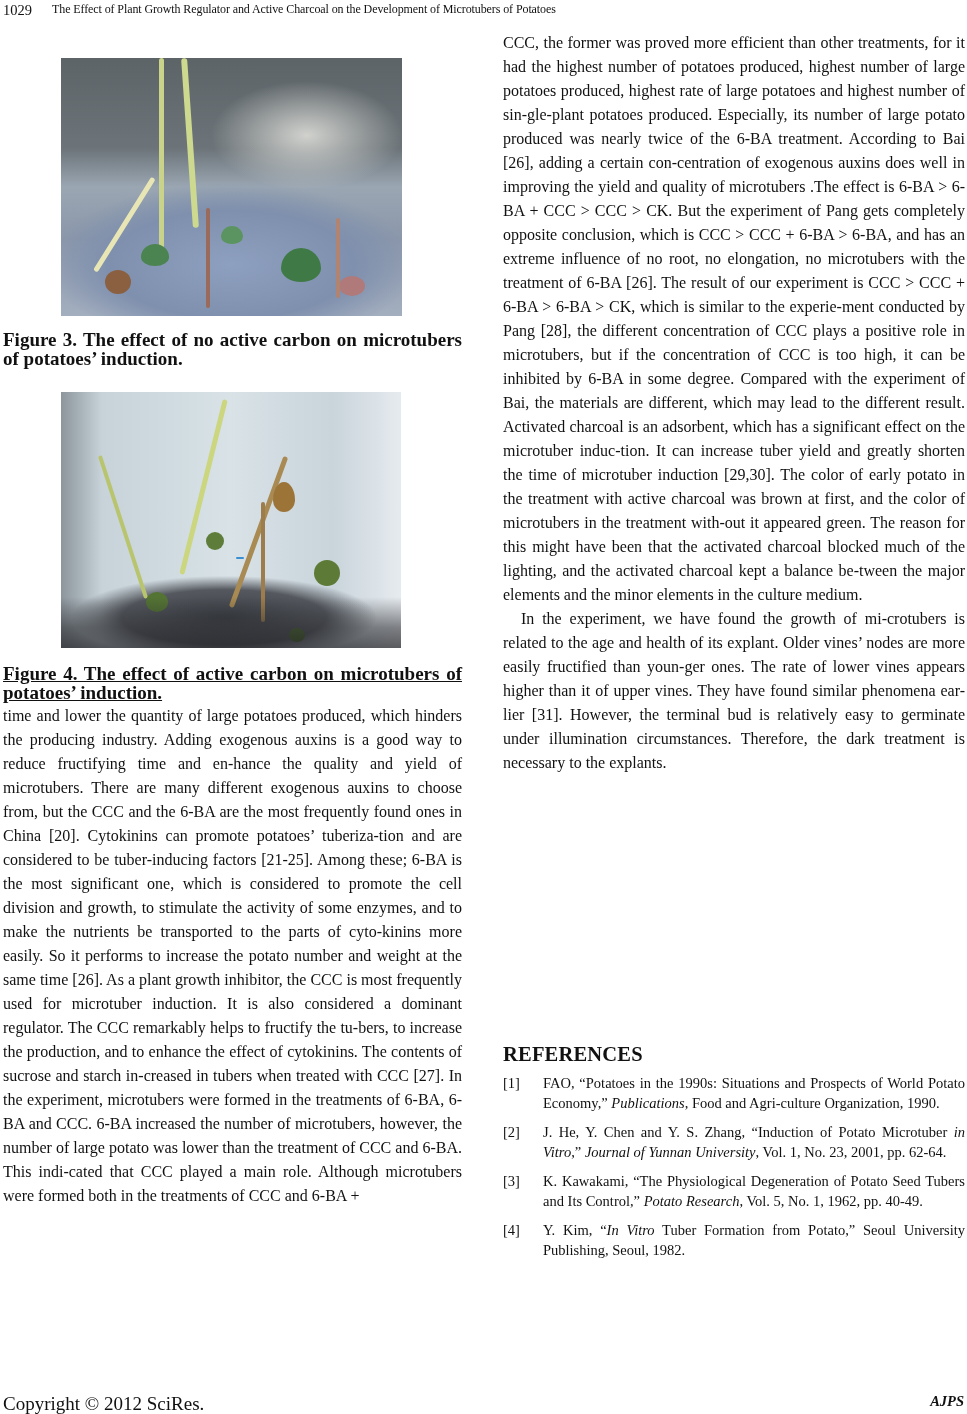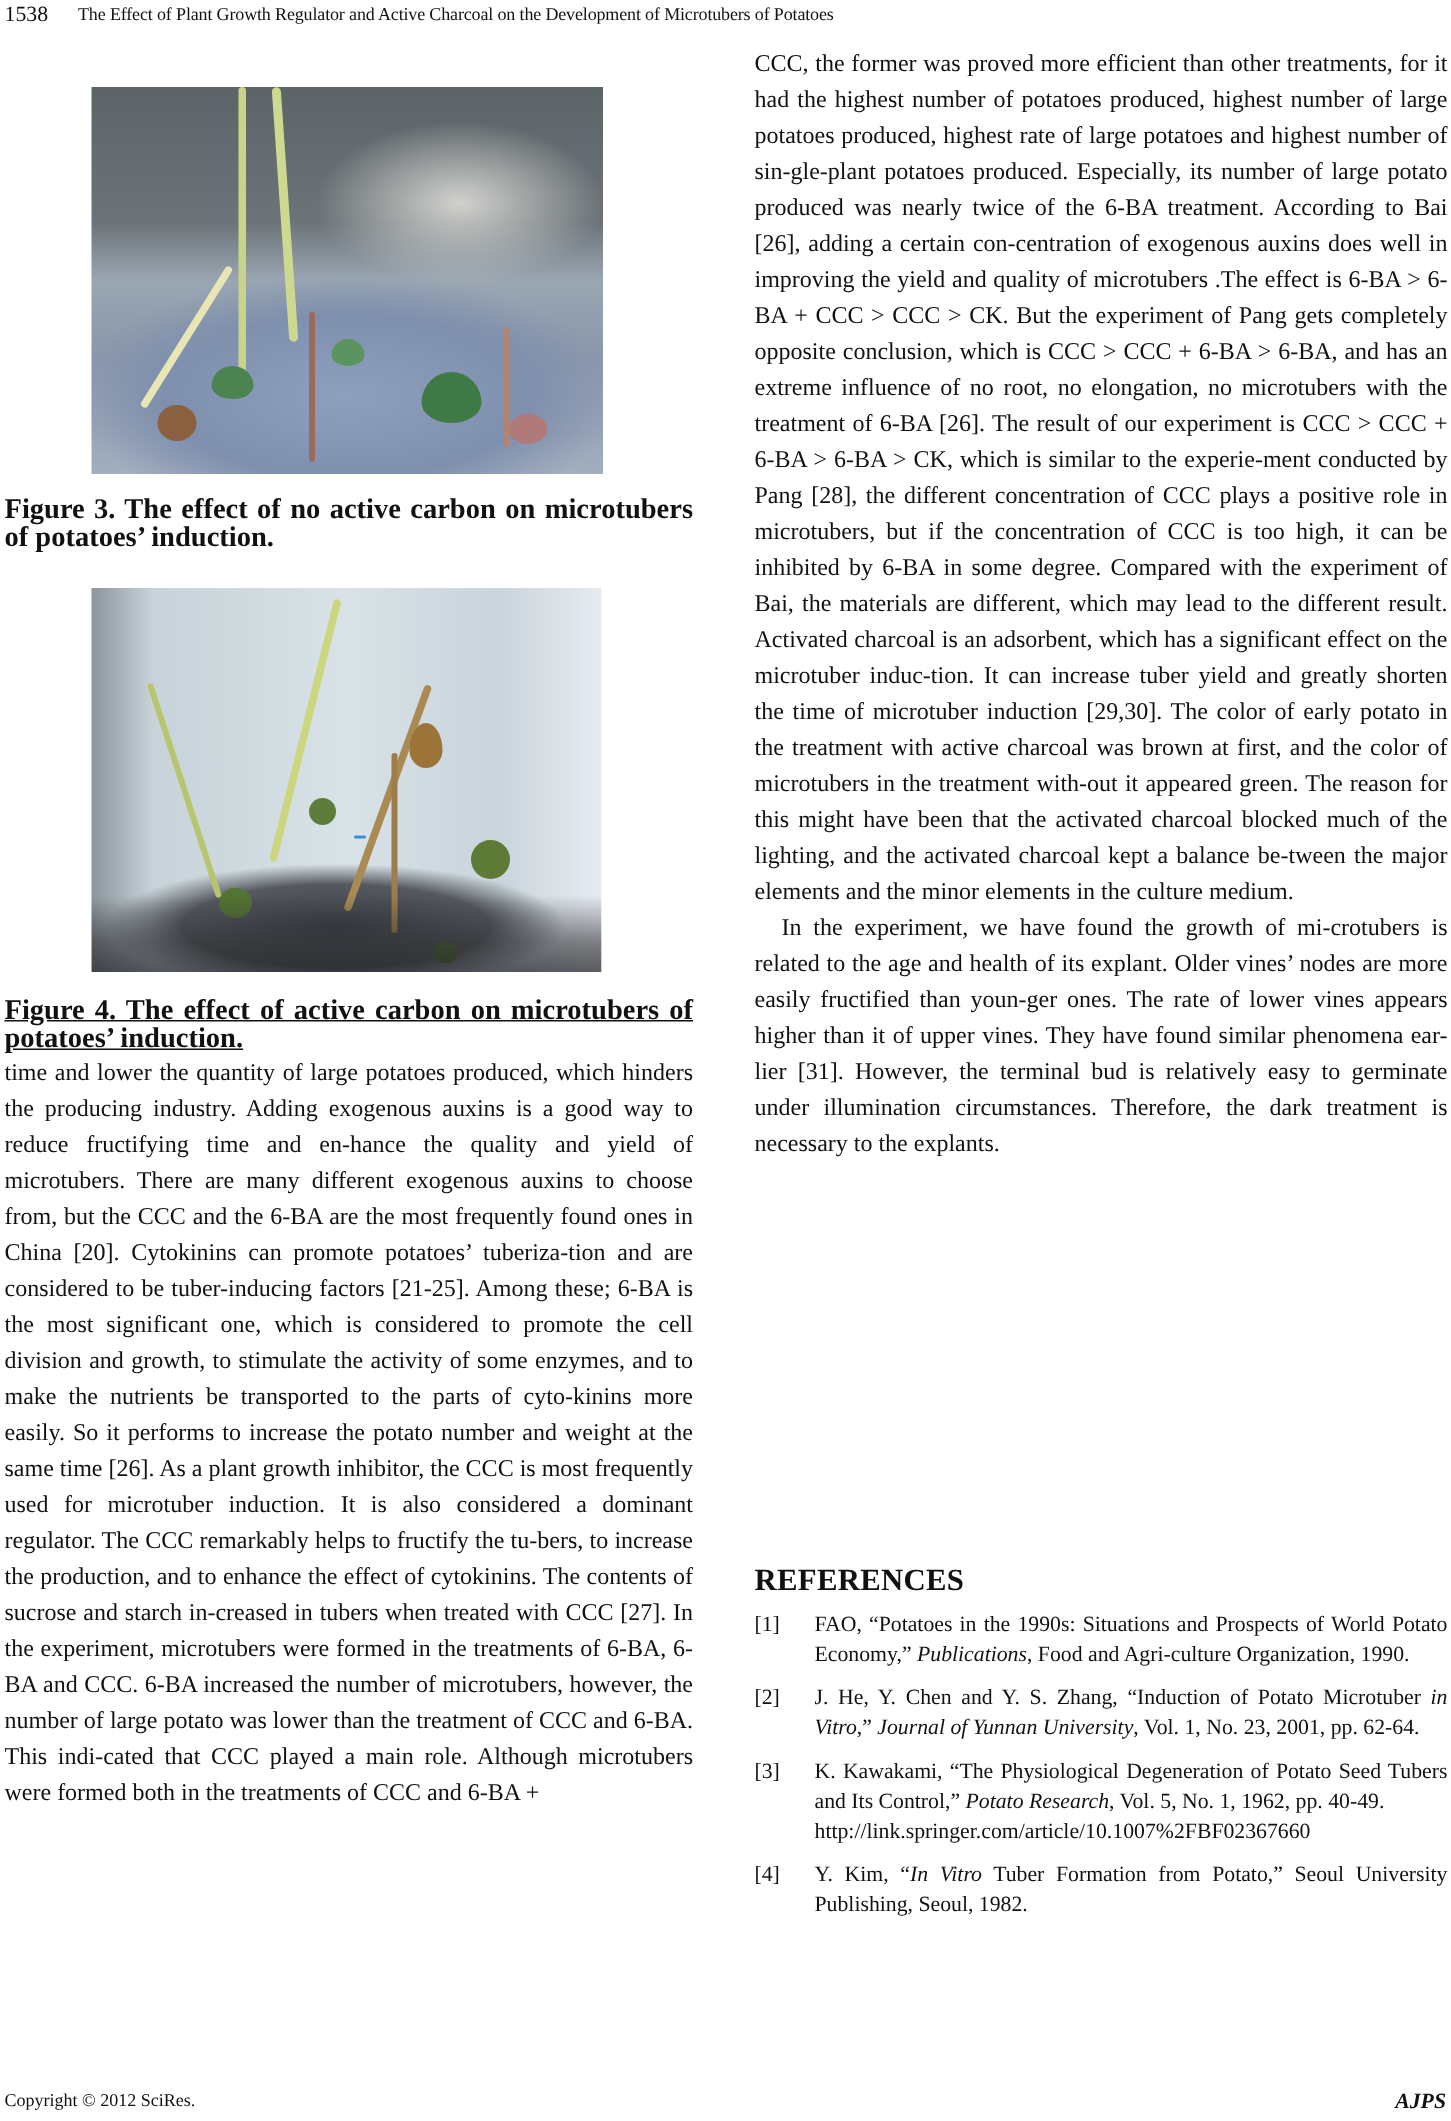--- a/index.html
+++ b/index.html
@@ -36,32 +36,32 @@
     .right-col { left: 503px; top: 31px; width: 462px; }
     .indent { text-indent: 18px; }
 
     .refs-heading { left: 503px; top: 1043px; width: 462px; font-weight: bold; font-size: 20.5px; letter-spacing: 0.2px; }
     .refs { left: 503px; top: 1073px; width: 462px; }
     .ref { position: relative; font-size: 14.5px; line-height: 20px; padding-left: 40px; text-align: justify; margin-bottom: 9px; }
     .ref-num { position: absolute; left: 0; top: 0; }
     .ref-url { display: block; text-align: left; }
     .ref i { font-style: italic; }
 
-    .footer-left { left: 3px; top: 1393px; font-size: 12px; }
+    .footer-left { left: 3px; top: 1393px; font-size: 19px; }
     .footer-right { right: 3px; top: 1393px; font-size: 14.5px; font-weight: bold; font-style: italic; }
 
     
     .stem { position: absolute; border-radius: 3px; }
     .tuber { position: absolute; border-radius: 50%; }
     .leaf { position: absolute; border-radius: 50% 50% 50% 50% / 60% 60% 40% 40%; }
   </style>
 </head>
 <body>
 
-<div class="abs header-page">1538</div>
+<div class="abs header-page">1029</div>
 <div class="abs header-title">The Effect of Plant Growth Regulator and Active Charcoal on the Development of Microtubers of Potatoes</div>
 
 <div class="abs figure-img fig3">
   <div class="stem" style="left:98px;top:0;width:5px;height:200px;background:#c9d48a;"></div>
   <div class="stem" style="left:126px;top:0;width:6px;height:170px;background:#cdd98f;transform:rotate(-4deg);"></div>
   <div class="stem" style="left:90px;top:120px;width:5px;height:110px;background:#e8e6b5;transform:rotate(32deg);transform-origin:top;"></div>
   <div class="tuber" style="left:44px;top:212px;width:26px;height:24px;background:#8a6040;"></div>
   <div class="tuber" style="left:278px;top:218px;width:26px;height:20px;background:#b07a7a;"></div>
   <div class="leaf" style="left:220px;top:190px;width:40px;height:34px;background:#3f7a46;"></div>
   <div class="leaf" style="left:80px;top:186px;width:28px;height:22px;background:#4c8451;"></div>
@@ -97,21 +97,20 @@
 <div class="abs refs-heading">REFERENCES</div>
 <div class="abs refs">
   <div class="ref">
     <span class="ref-num">[1]</span><span>FAO, “Potatoes in the 1990s: Situations and Prospects of World Potato Economy,” </span><i>Publications</i><span>, Food and Agri-culture Organization, 1990.</span>
   </div>
   <div class="ref">
     <span class="ref-num">[2]</span><span>J. He, Y. Chen and Y. S. Zhang, “Induction of Potato Microtuber </span><i>in Vitro</i><span>,” </span><i>Journal of Yunnan University</i><span>, Vol. 1, No. 23, 2001, pp. 62-64.</span>
   </div>
   <div class="ref">
     <span class="ref-num">[3]</span><span>K. Kawakami, “The Physiological Degeneration of Potato Seed Tubers and Its Control,” </span><i>Potato Research</i><span>, Vol. 5, No. 1, 1962, pp. 40-49.</span>
-    <span class="ref-url">http://link.springer.com/article/10.1007%2FBF02367660</span>
   </div>
   <div class="ref">
     <span class="ref-num">[4]</span><span>Y. Kim, “</span><i>In Vitro</i><span> Tuber Formation from Potato,” Seoul University Publishing, Seoul, 1982.</span>
   </div>
 </div>
 
 <div class="abs footer-left">Copyright © 2012 SciRes.</div>
 <div class="abs footer-right">AJPS</div>
 
 </body></html>

